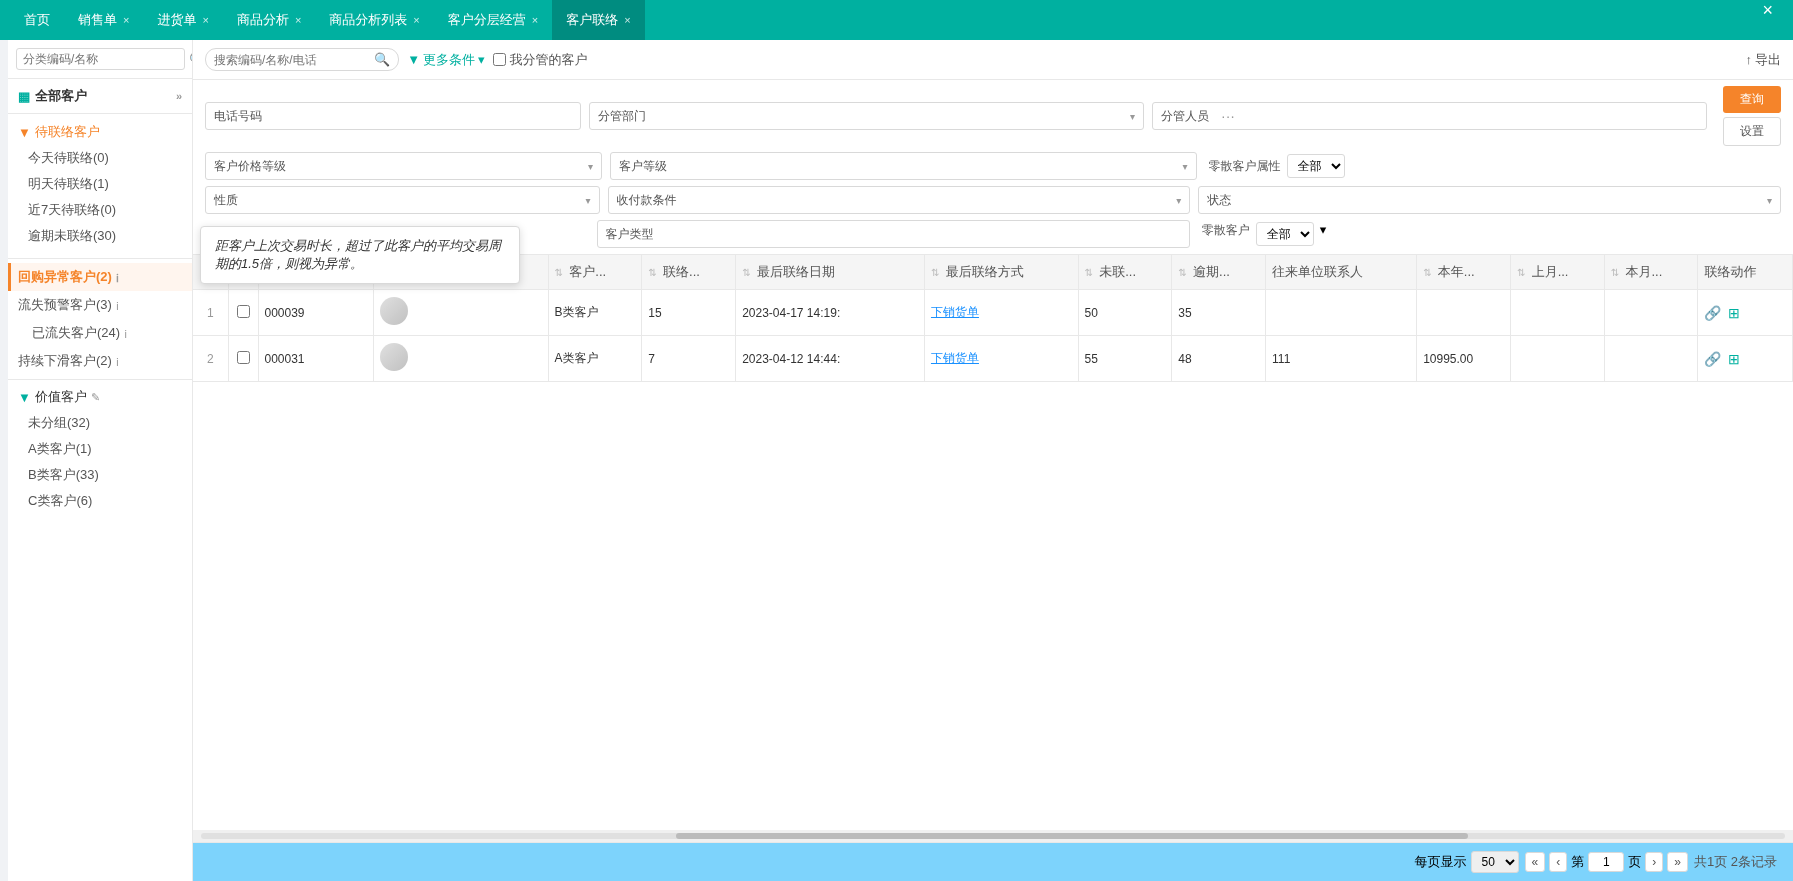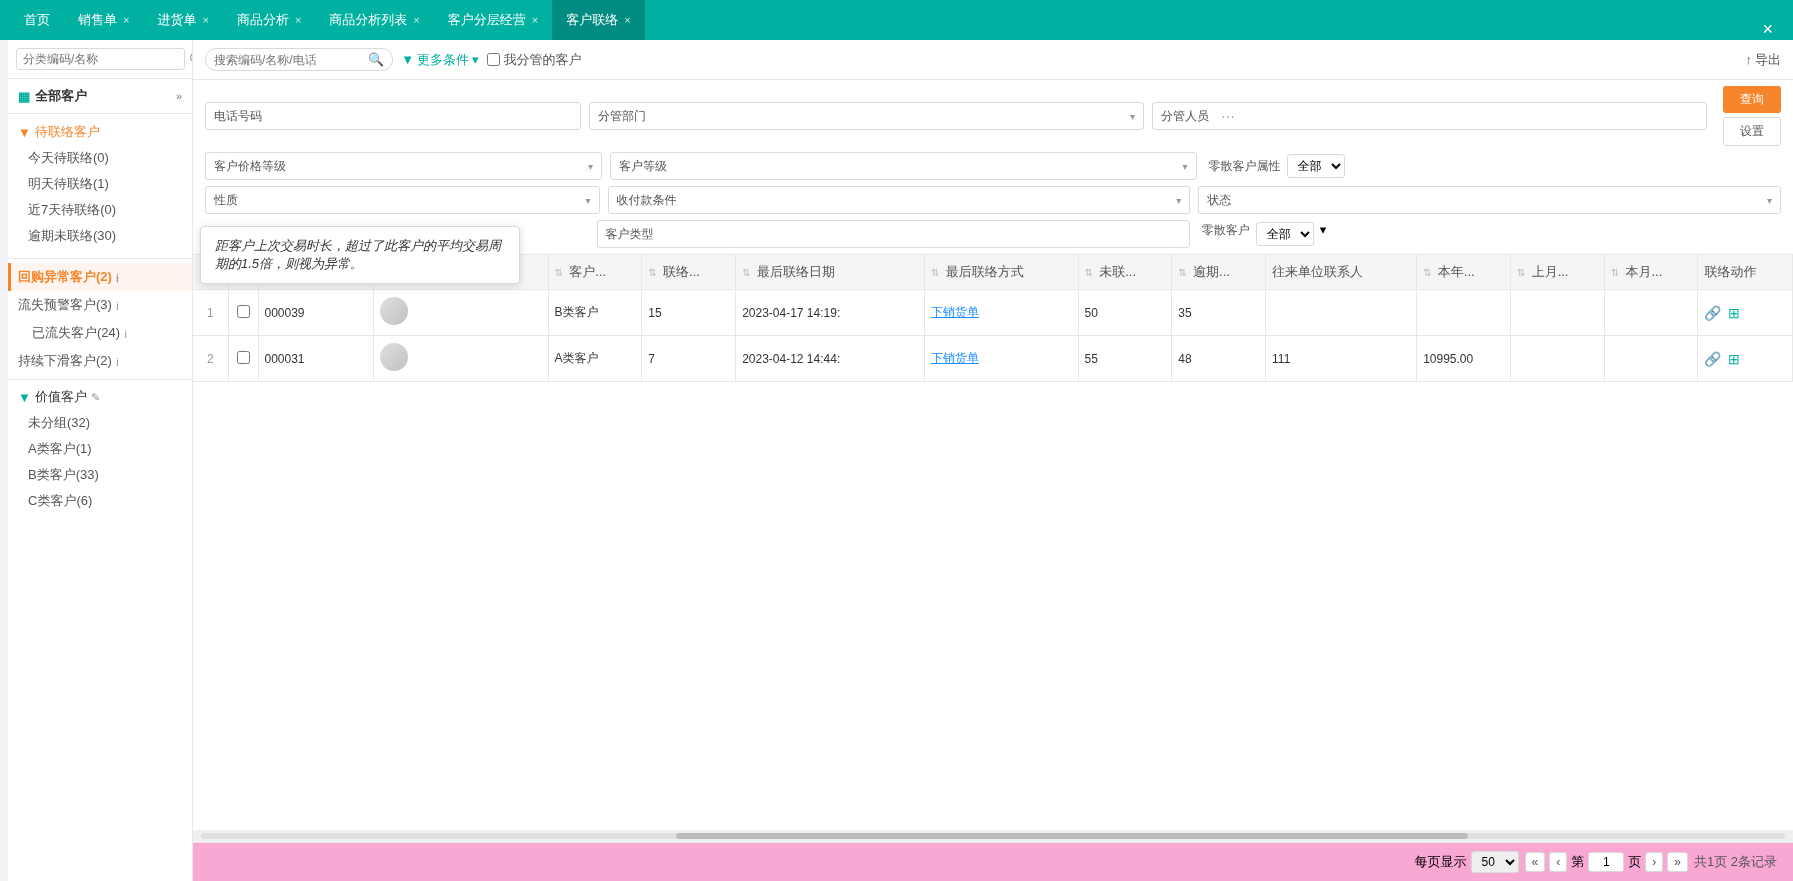--- a/index.html
+++ b/index.html
@@ -1,20 +1,20 @@
 <!DOCTYPE html>
 <html><head>
   <meta charset="utf-8">
   <style>
     * { box-sizing: border-box; margin: 0; padding: 0; font-family: 'Microsoft YaHei', Arial, sans-serif; font-size: 13px; }
     body { background: #f0f2f5; overflow: hidden; width: 1793px; height: 881px; }
 
     
     .top-nav {
-      display: flex; align-items: flex-end;
+      display: flex; align-items: flex-start;
       background: #00b0a0; height: 40px; padding: 0 10px;
       color: white;
     }
     .top-nav .nav-item {
       padding: 0 14px; height: 40px; display: flex; align-items: center;
       cursor: pointer; font-size: 13px; color: white; white-space: nowrap;
     }
     .top-nav .nav-item.active { background: #008c80; }
     .top-nav .nav-item .close-x { margin-left: 6px; font-size: 11px; opacity: 0.8; }
     .top-nav .spacer { flex: 1; }
@@ -66,21 +66,21 @@
     .content-area { flex: 1; display: flex; flex-direction: column; overflow: hidden; }
 
     
     .filter-bar {
       background: white; padding: 8px 12px;
       border-bottom: 1px solid #e8e8e8;
       display: flex; align-items: center; gap: 8px; flex-wrap: wrap;
     }
     .filter-bar .search-box {
       display: flex; align-items: flex-end; border: 1px solid #d9d9d9;
-      border-radius: 11px; padding: 3px 8px; gap: 4px;
+      border-radius: 11px; padding: 3px 8px; gap: 10px;
     }
     .filter-bar .search-box input { border: none; outline: none; font-size: 12px; width: 150px; }
     .filter-bar .more-conditions {
       color: #00b0a0; cursor: pointer; display: flex; align-items: center; gap: 3px; font-size: 12px;
     }
     .filter-bar .my-customers {
       display: flex; align-items: center; gap: 4px; color: #555; font-size: 12px;
     }
     .filter-bar .export-btn {
       margin-left: auto; color: #555; cursor: pointer; display: flex; align-items: center; gap: 3px; font-size: 12px;
@@ -148,21 +148,21 @@
     .action-icon { color: #00b0a0; cursor: pointer; font-size: 14px; }
     .avatar-blur {
       width: 28px; height: 28px; border-radius: 50%;
       background: linear-gradient(135deg, #e0e0e0, #c0c0c0);
       display: inline-block;
     }
 
     
     .pagination {
       display: flex; align-items: center; justify-content: flex-end;
-      padding: 8px 16px; background: #f9a8d4; border-top: 1px solid #e8e8e8;
+      padding: 8px 16px; background: #7dd3fc; border-top: 1px solid #e8e8e8;
       gap: 6px; font-size: 12px;
     }
     .pagination .per-page { display: flex; align-items: center; gap: 4px; }
     .pagination select {
       border: 1px solid #d9d9d9; border-radius: 3px; padding: 2px 6px;
       font-size: 12px; outline: none;
     }
     .pagination .page-nav { display: flex; align-items: center; gap: 4px; }
     .pagination .nav-btn {
       border: 1px solid #d9d9d9; background: white; border-radius: 3px;

